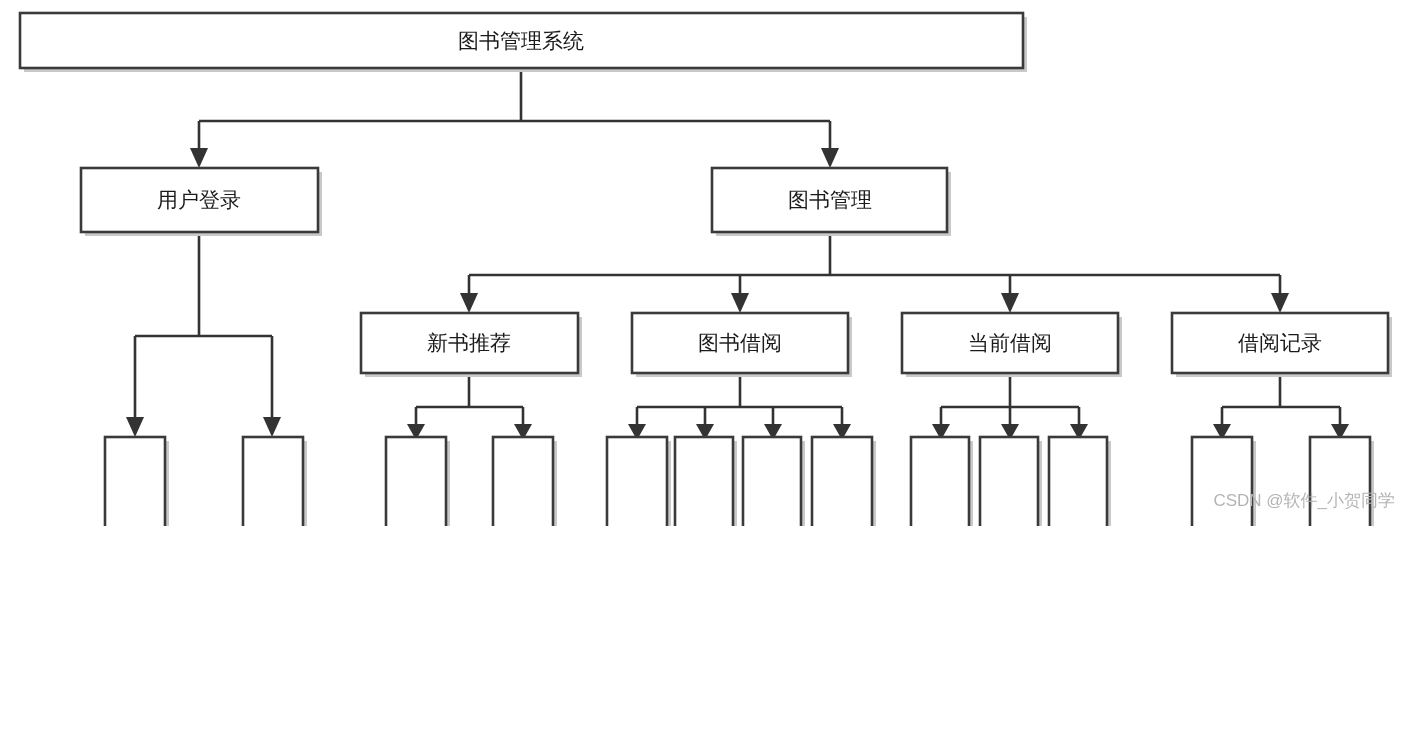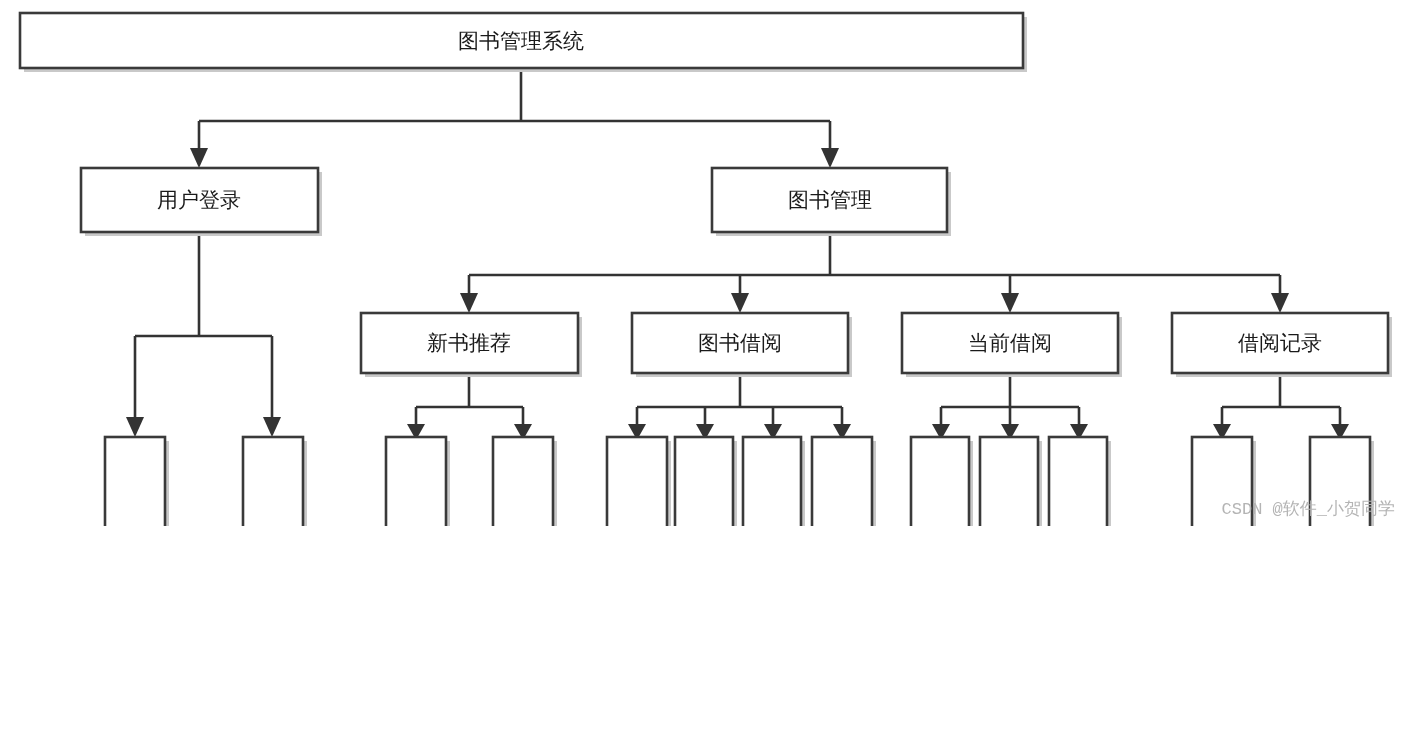--- a/index.html
+++ b/index.html
@@ -60,22 +60,22 @@
     letter-spacing: 1px;
     color: #1a1a1a;
     text-align: center;
     white-space: nowrap;
     pointer-events: none;
     user-select: none;
   }
   .watermark {
     position: absolute;
     right: 10px;
-    bottom: 6px;
-    font-family: Liberation Mono, monospace;
+    bottom: 14px;
+    font-family: Liberation Sans, sans-serif;
     font-size: 17px;
     color: #b4b4b4;
     white-space: nowrap;
     user-select: none;
   }
 </style>
 </head>
 <body>
 
 <div id="diagram-root">

